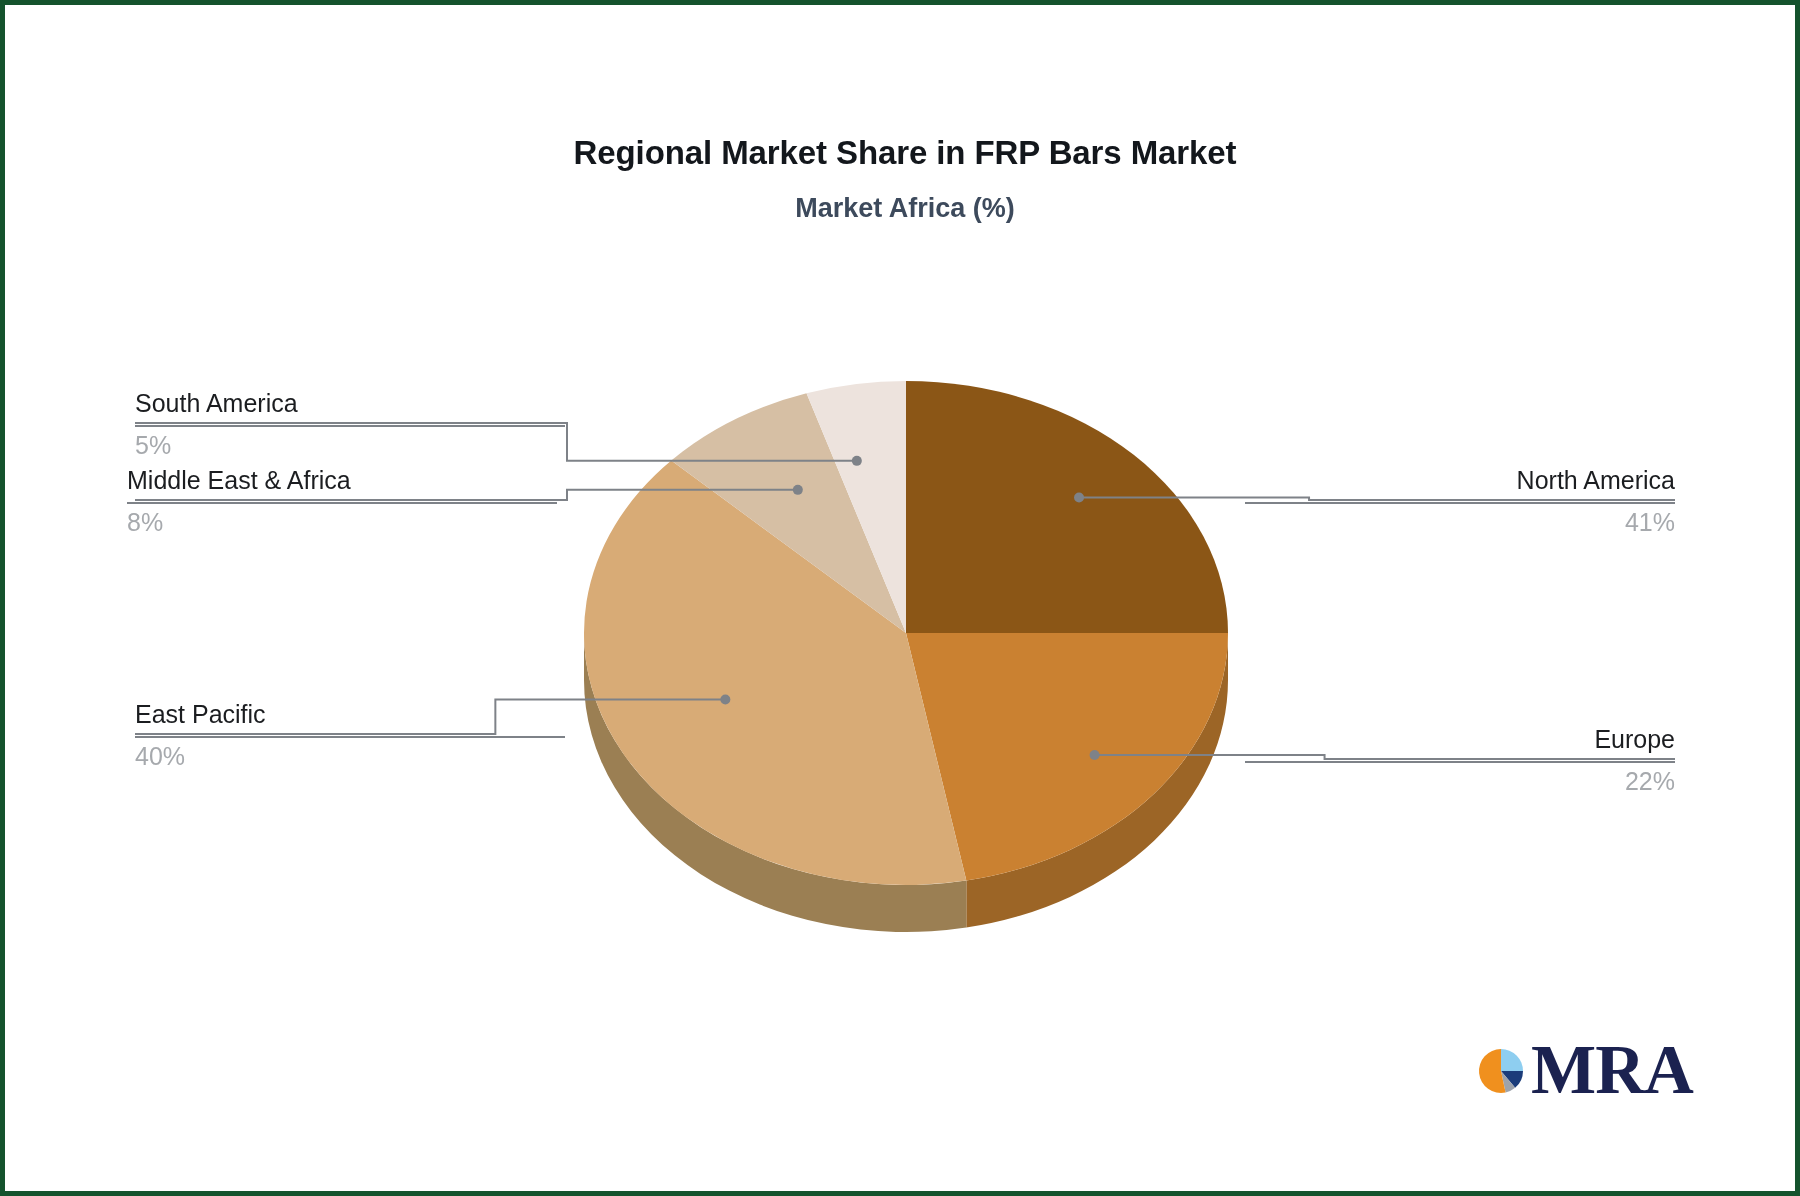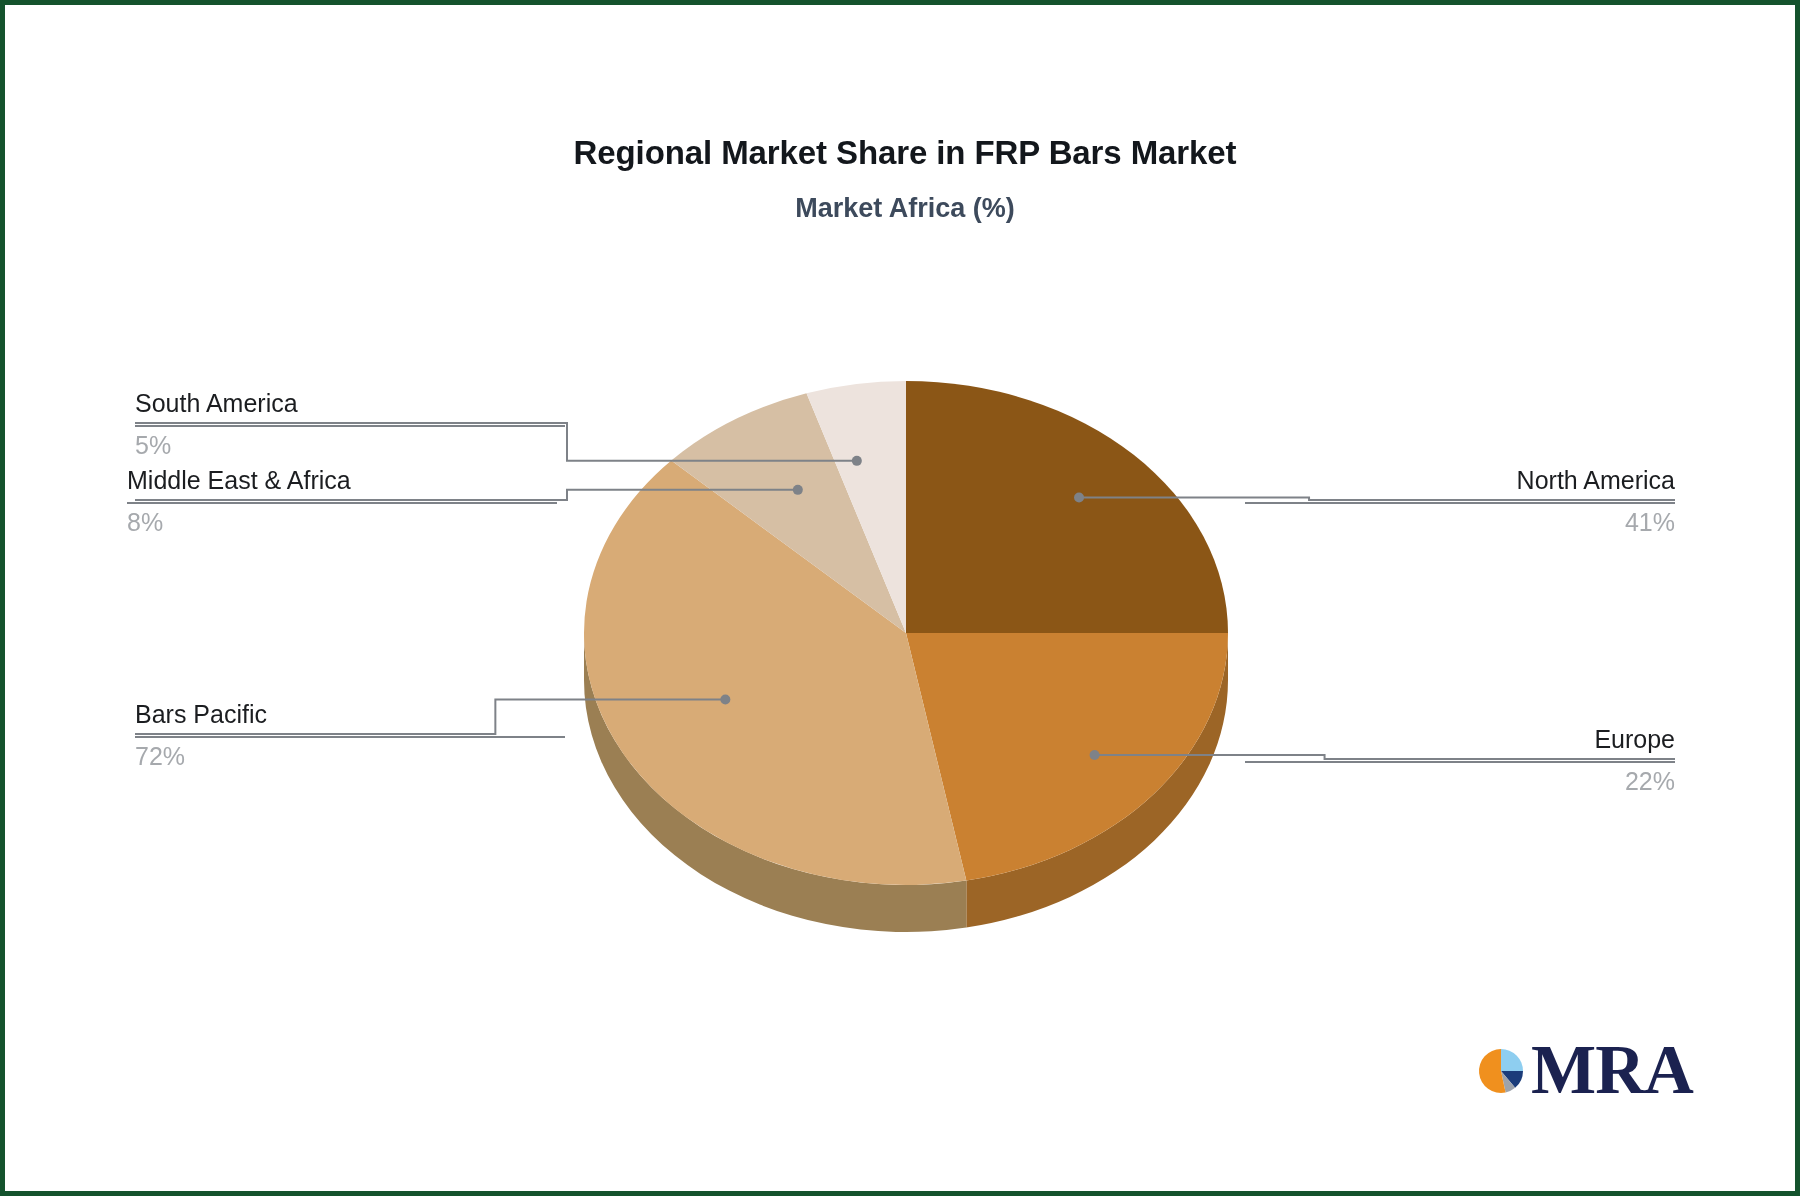--- a/index.html
+++ b/index.html
@@ -143,23 +143,23 @@
     <div class="value">5%</div>
   </div>
 
   <div class="callout left" style="left:122px; top:460px;">
     <div class="name">Middle East &amp; Africa</div>
     <div class="rule"></div>
     <div class="value">8%</div>
   </div>
 
   <div class="callout left" style="left:130px; top:694px;">
-    <div class="name">Bars Pacific</div>
+    <div class="name">East Pacific</div>
     <div class="rule"></div>
-    <div class="value">72%</div>
+    <div class="value">40%</div>
   </div>
 
   <div class="callout right" style="left:1240px; top:460px;">
     <div class="name">North America</div>
     <div class="rule"></div>
     <div class="value">41%</div>
   </div>
 
   <div class="callout right" style="left:1240px; top:719px;">
     <div class="name">Europe</div>

